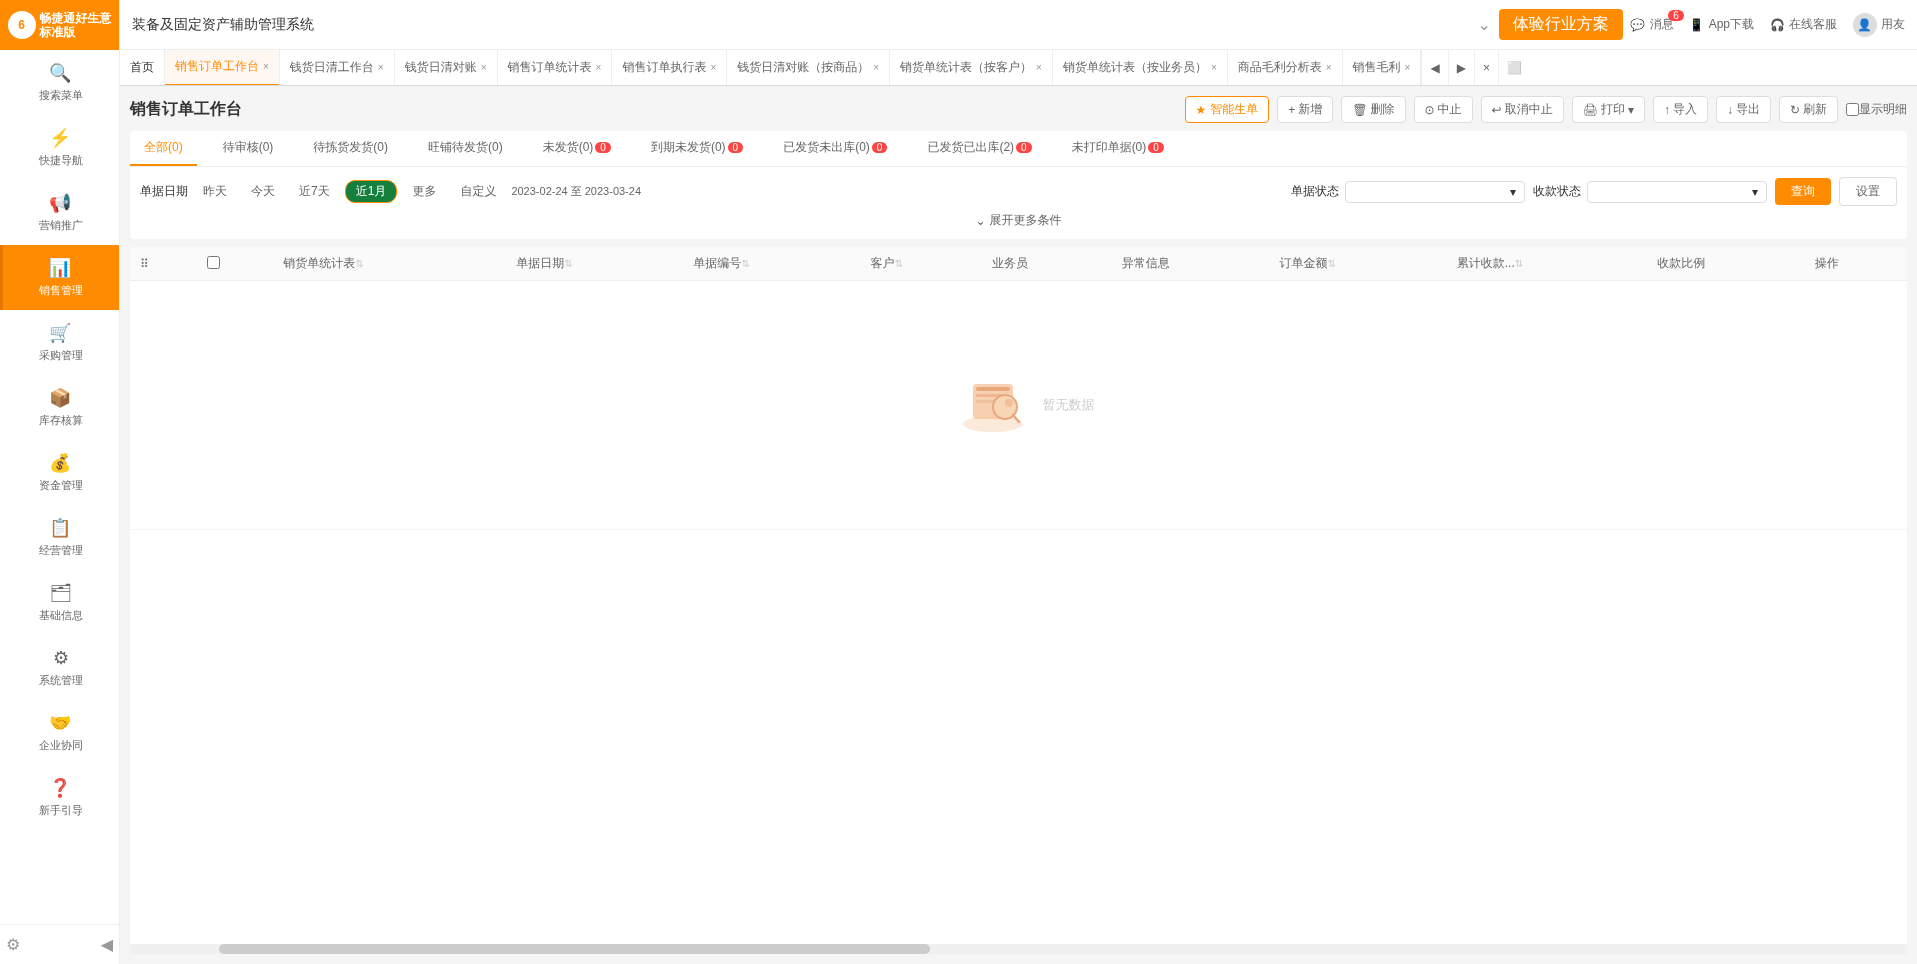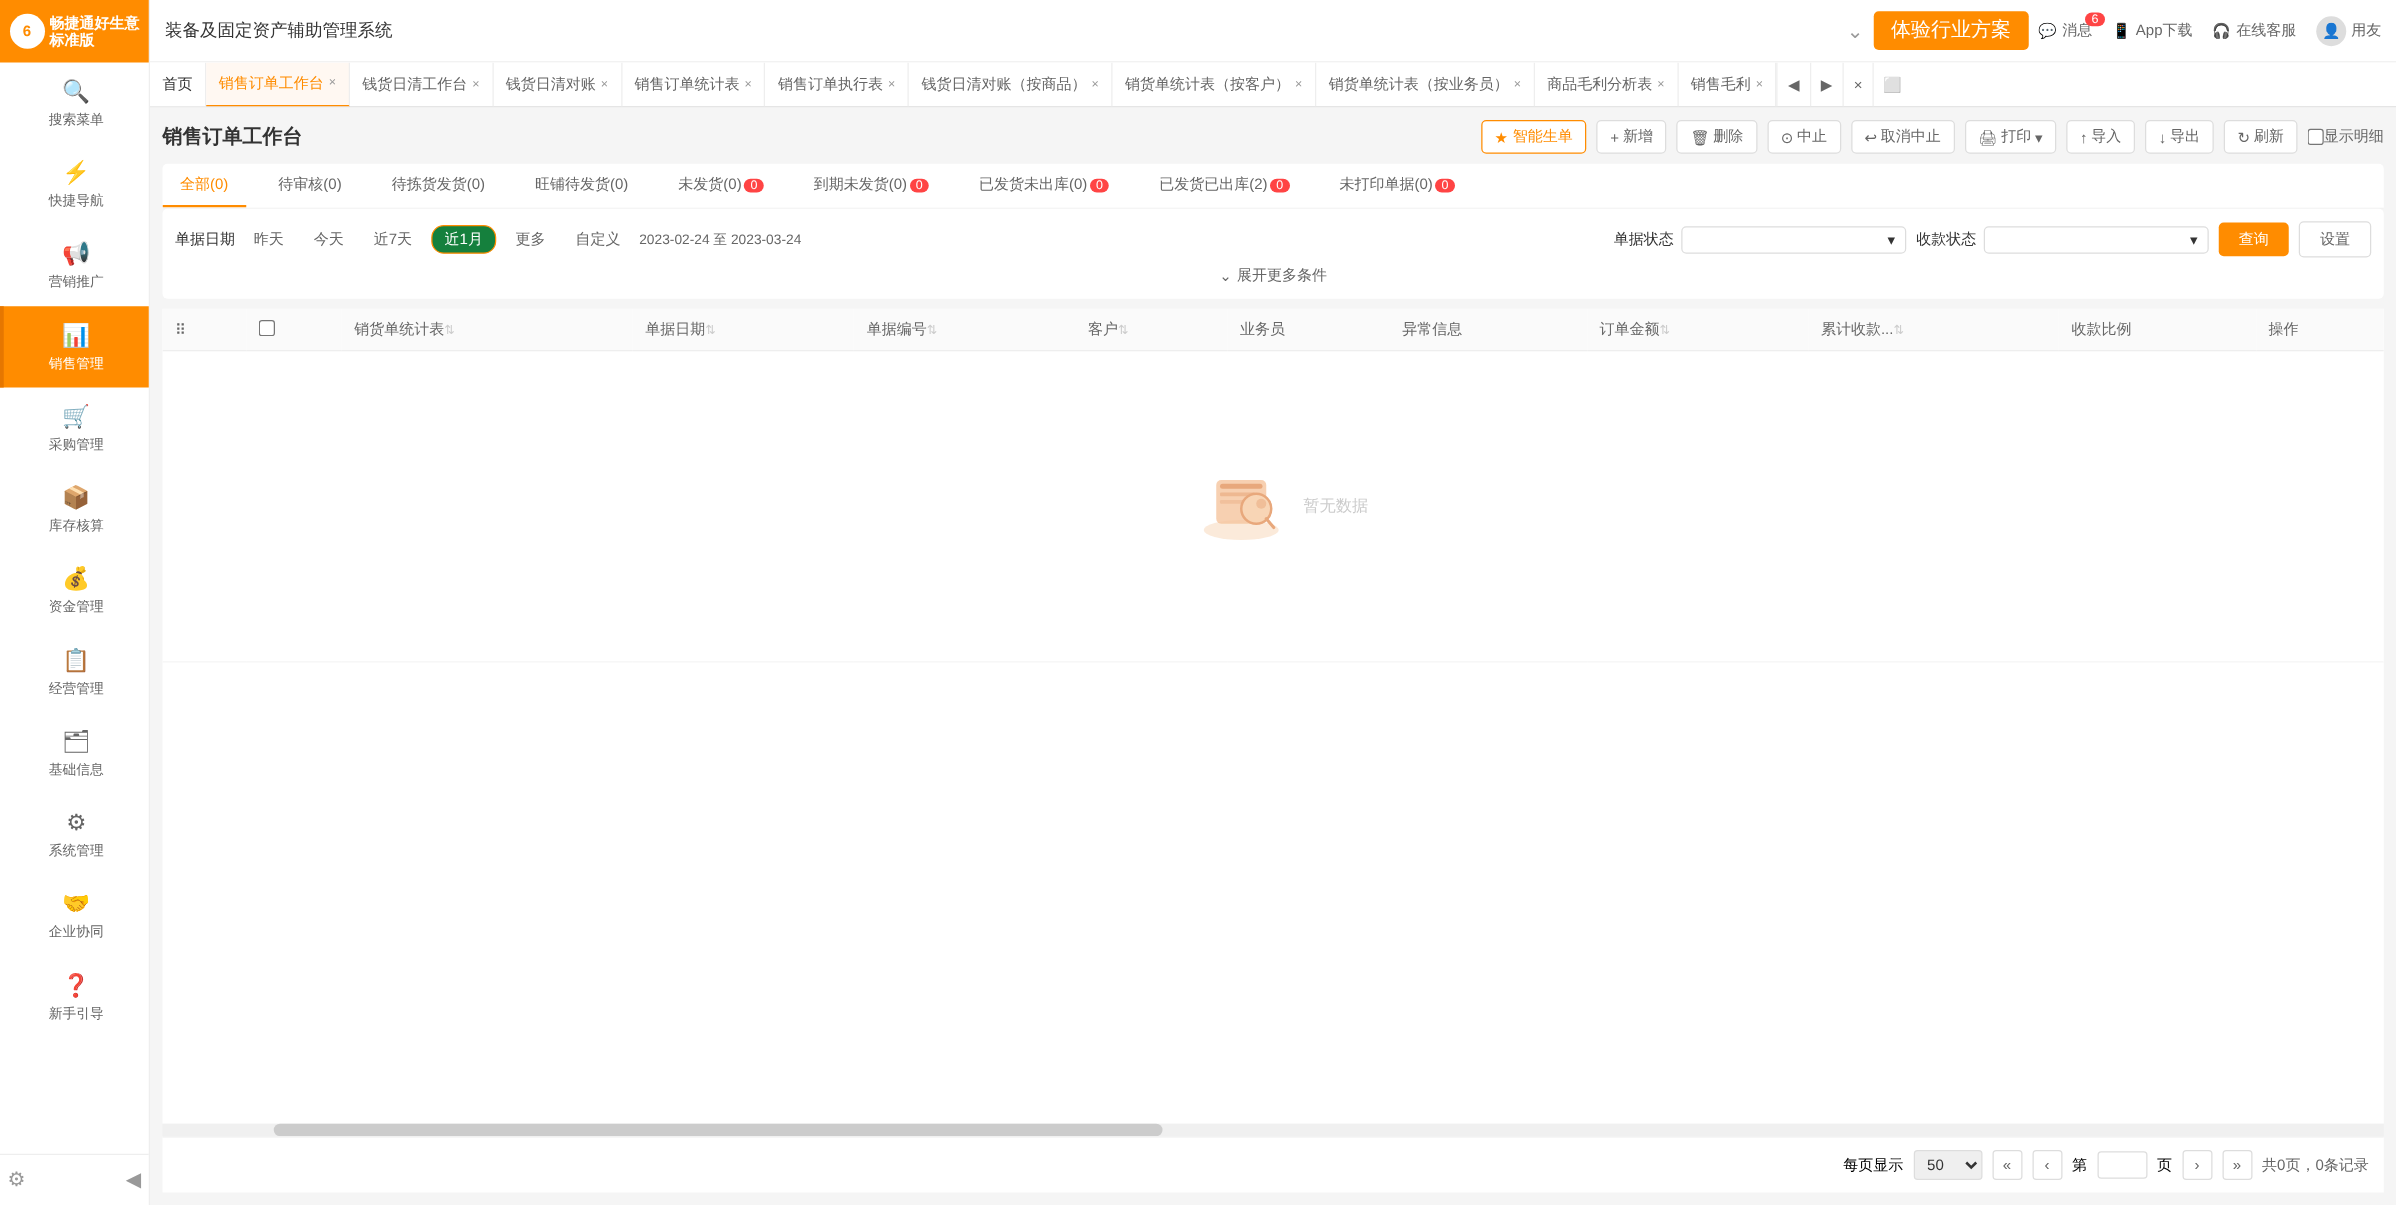--- a/index.html
+++ b/index.html
@@ -392,26 +392,14 @@
             </td>
           </tr>
         </tbody>
       </table>
     </div>
 
     <div class="scroll-track">
       <div class="scroll-thumb"></div>
     </div>
 
-    <div class="pagination">
-      <span>每页显示</span>
-      <select class="page-size-select" id="page-size-select"><option value="10">10</option><option value="20">20</option><option value="50" selected="">50</option><option value="100">100</option></select>
-      <div class="page-btn">«</div>
-      <div class="page-btn">‹</div>
-      <span>第</span>
-      <input class="page-input" type="text" style="">
-      <span>页</span>
-      <div class="page-btn">›</div>
-      <div class="page-btn">»</div>
-      <span class="page-info">共0页，0条记录</span>
-    </div>
   </div>
 </div>
 
 </body></html>

